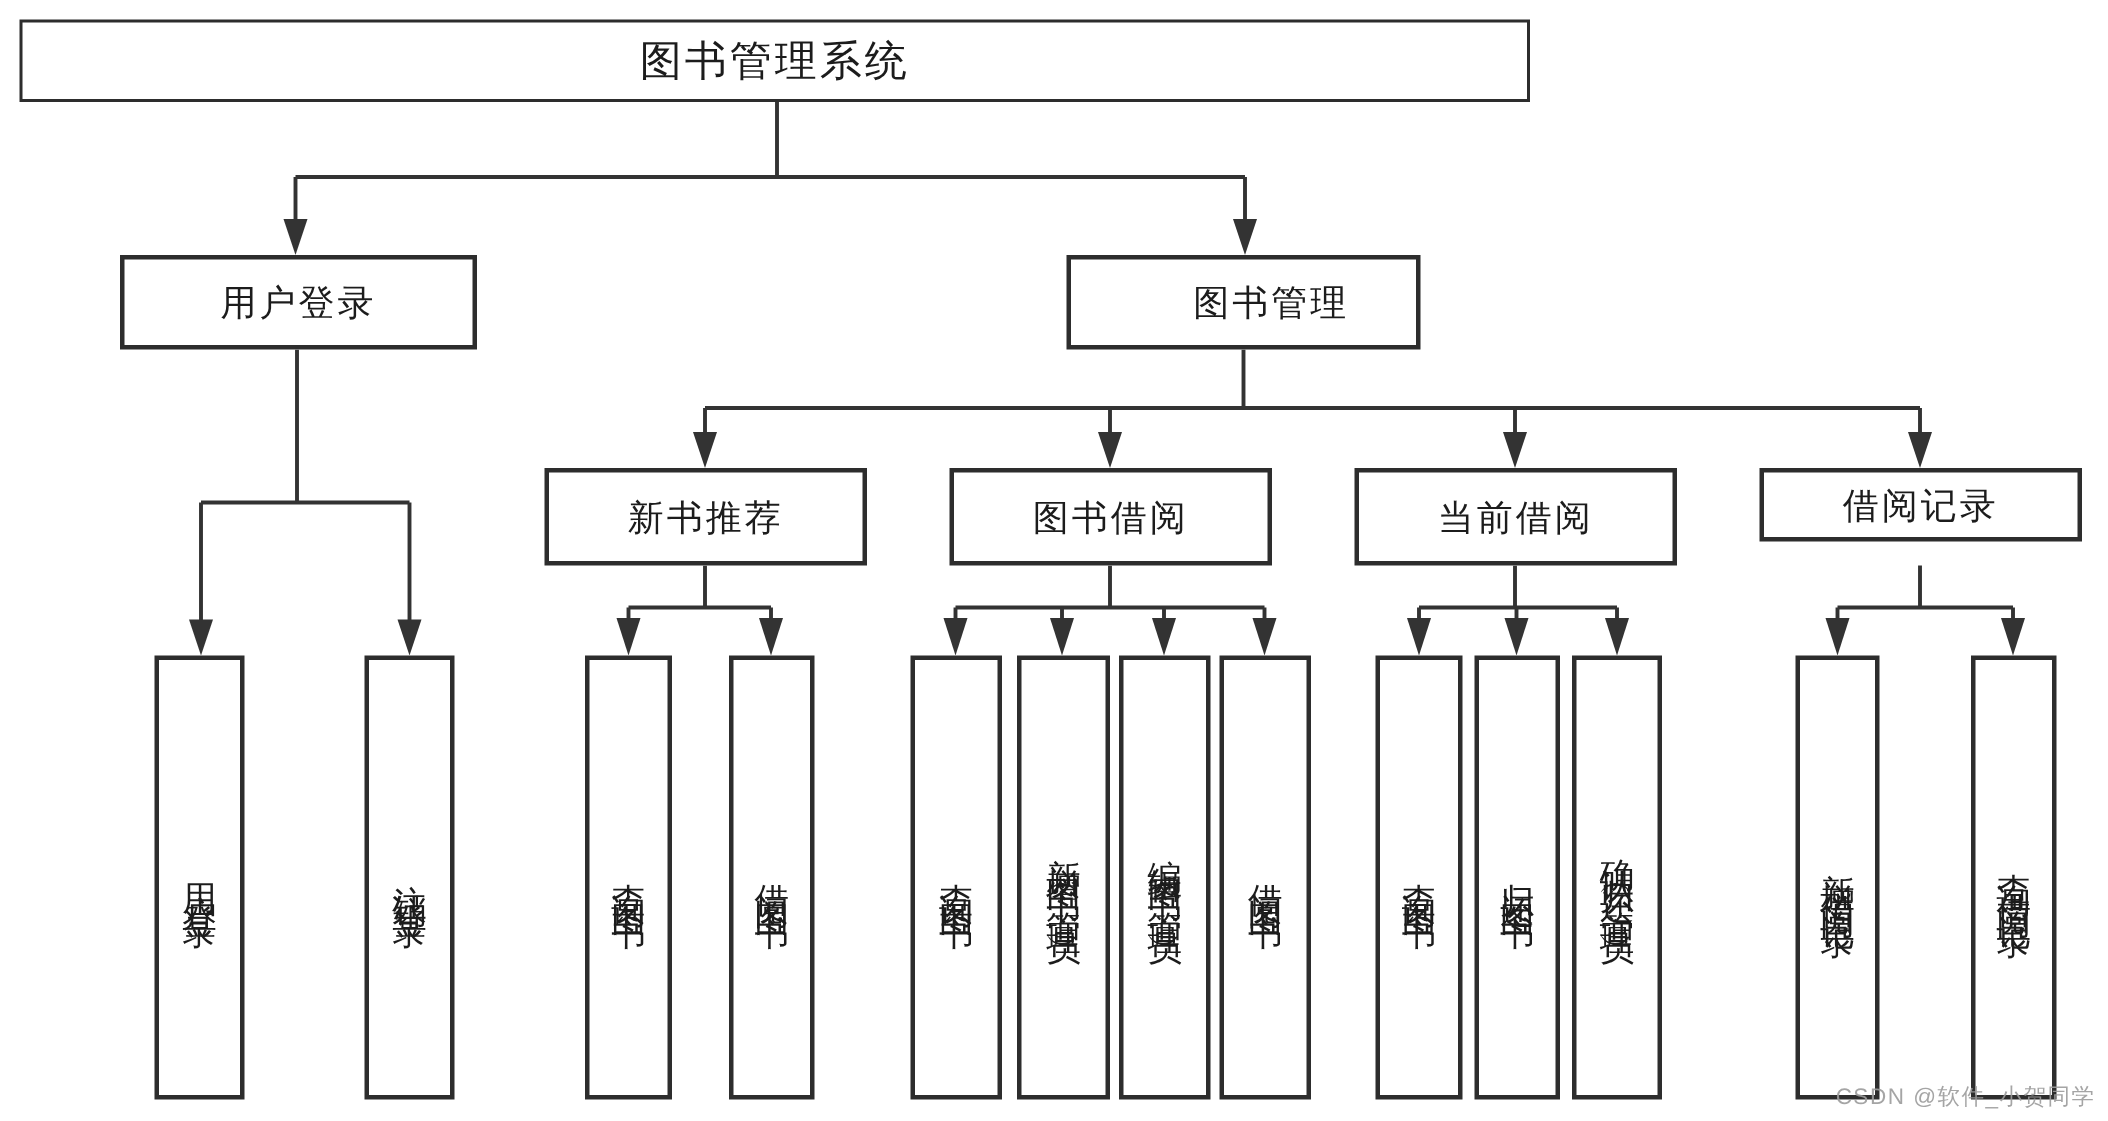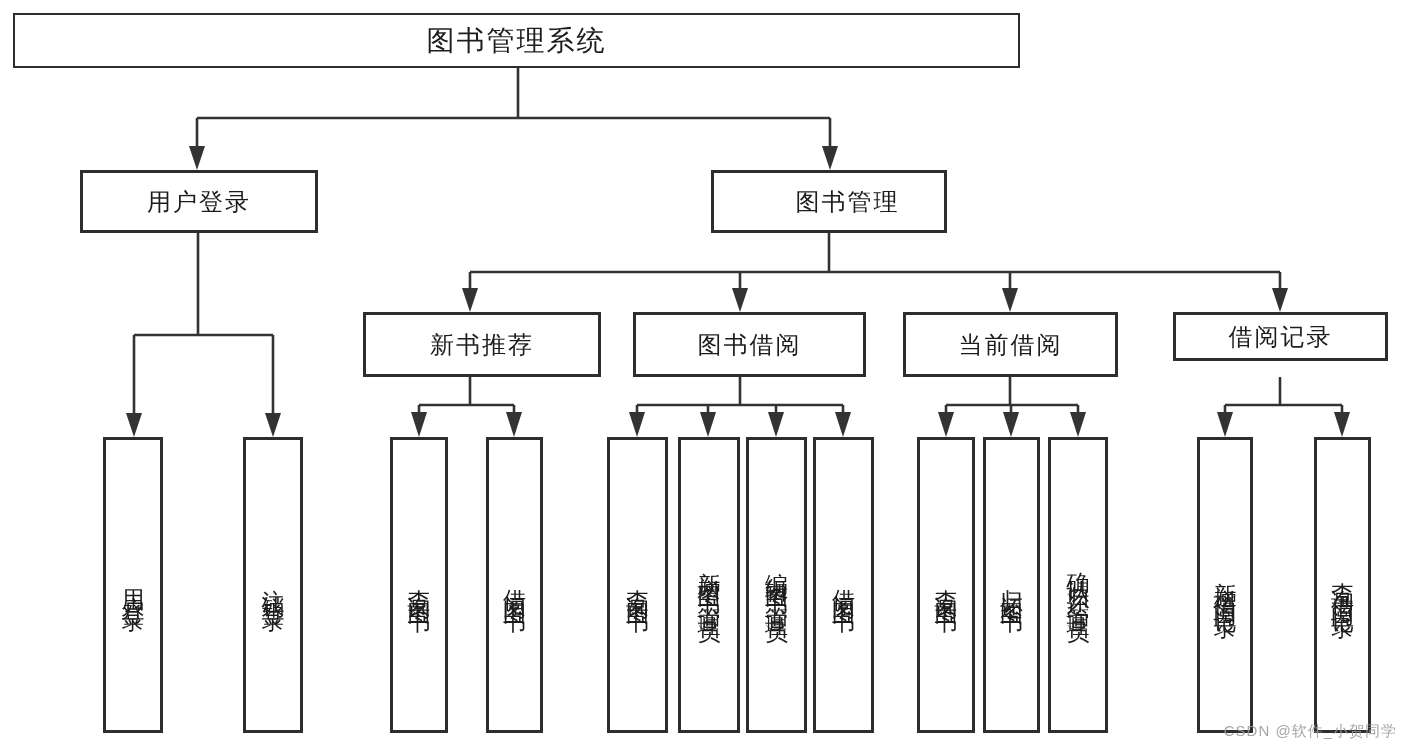--- a/index.html
+++ b/index.html
@@ -149,24 +149,24 @@
     <span>图书管理系统</span>
   </div>
 
   <div class="node hbox" style="left:80px; top:170px; width:238px; height:63px;">
     <span>用户登录</span>
   </div>
   <div class="node hbox" style="left:711px; top:170px; width:236px; height:63px;padding-left:37px;">
     <span>图书管理</span>
   </div>
 
-  <div class="node hbox" style="left:363px; top:312px; width:238px; height:65px;">
+  <div class="node hbox" style="left:363px; top:312px; width:215px; height:65px;">
     <span>新书推荐</span>
   </div>
-  <div class="node hbox" style="left:633px; top:312px; width:233px; height:65px;">
+  <div class="node hbox" style="left:633px; top:312px; width:215px; height:65px;">
     <span>图书借阅</span>
   </div>
   <div class="node hbox" style="left:903px; top:312px; width:215px; height:65px;text-align:center;">
     <span>当前借阅</span>
   </div>
   <div class="node hbox" style="left:1173px; top:312px; width:215px; height:49px;">
     <span>借阅记录</span>
   </div>
 
   <div class="node vbox" style="left:103px; width:60px;">

